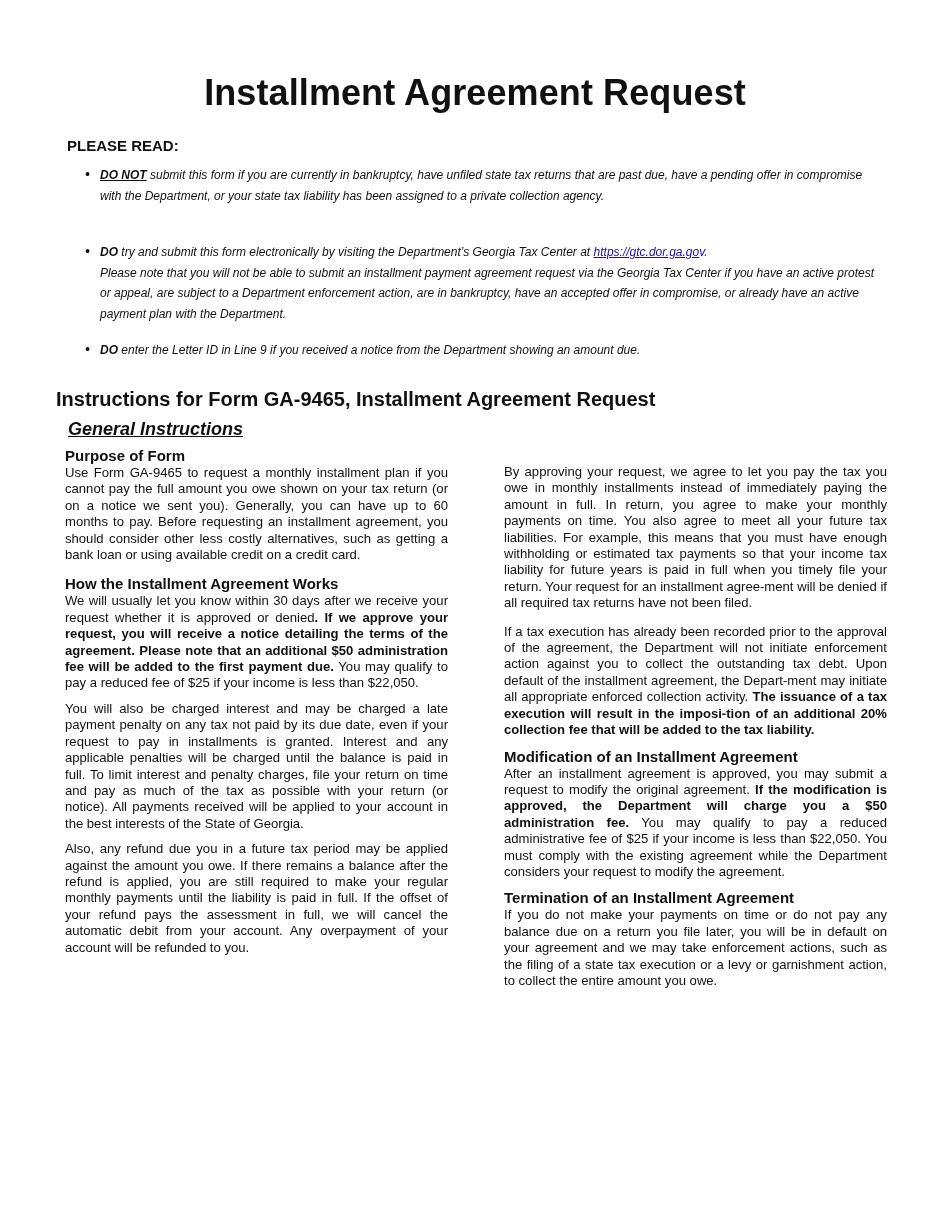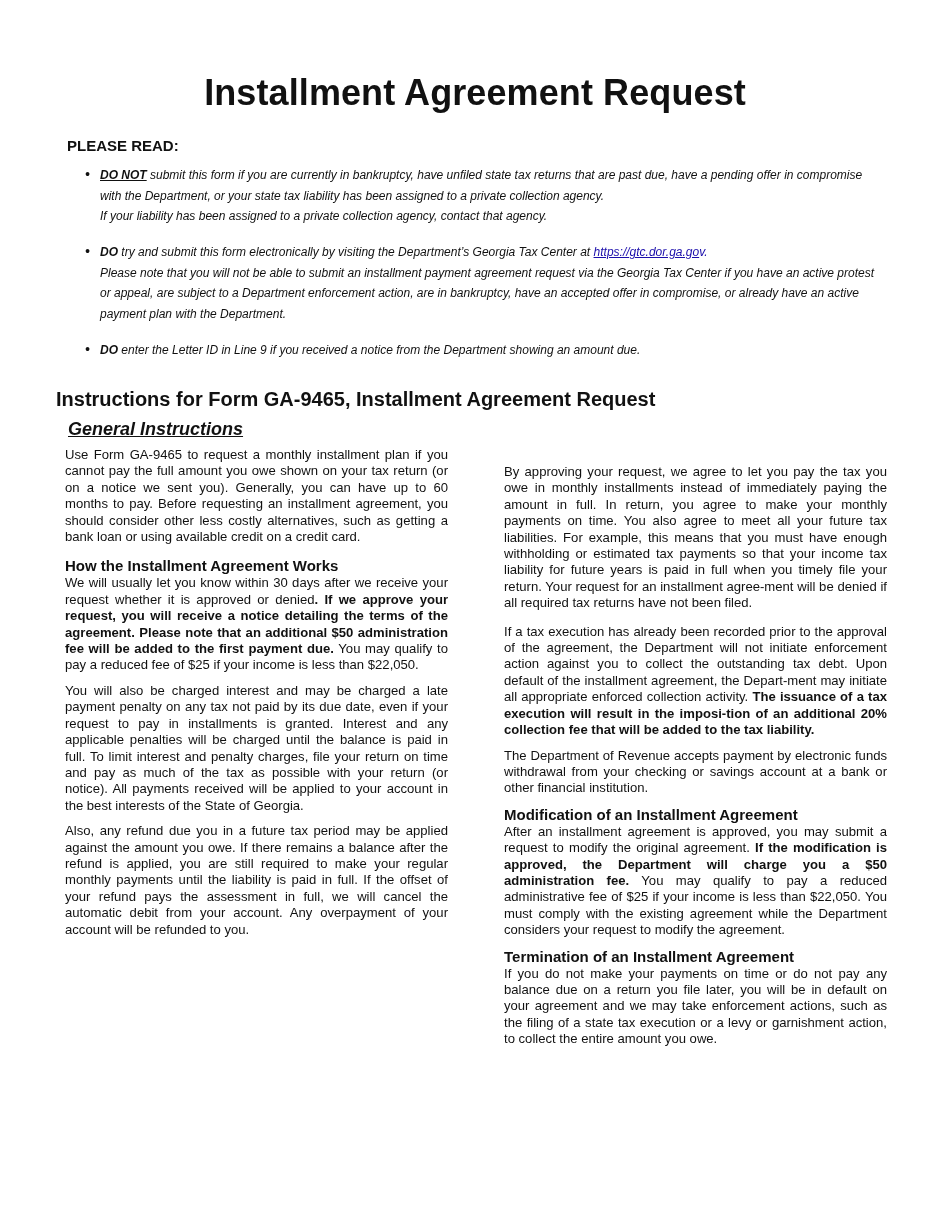--- a/index.html
+++ b/index.html
@@ -27,44 +27,43 @@
     .mt12 { margin-top: 12px !important; }
   </style>
 </head>
 <body>
 
 <div class="page-title">Installment Agreement Request</div>
 <div class="please-read">PLEASE READ:</div>
 
 <div class="bullet b1">
   <span class="bu">DO NOT</span><span> submit this form if you are currently in bankruptcy, have unfiled state tax returns that are past due, have a pending offer in compromise with the Department, or your state tax liability has been assigned to a private collection agency.</span><br>
-  <span>If your liability has been assigned to a private collection agency, contact that agency.</span>
 </div>
 
 <div class="bullet b2">
   <span class="b">DO</span><span> try and submit this form electronically by visiting the Department’s Georgia Tax Center at </span><a><span>https://gtc.dor.ga.go</span></a><span style="color:#1a0dab">v.</span><br>
   <span>Please note that you will not be able to submit an installment payment agreement request via the Georgia Tax Center if you have an active protest or appeal, are subject to a Department enforcement action, are in bankruptcy, have an accepted offer in compromise, or already have an active payment plan with the Department.</span>
 </div>
 
 <div class="bullet b3">
   <span class="b">DO</span><span> enter the Letter ID in Line 9 if you received a notice from the Department showing an amount due.</span>
 </div>
 
 <div class="instr-title">Instructions for Form GA-9465, Installment Agreement Request</div>
 <div class="gen-title">General Instructions</div>
 
 <div class="col col-left">
+  <h3>Purpose of Form</h3>
   <p>Use Form GA-9465 to request a monthly installment plan if you cannot pay the full amount you owe shown on your tax return (or on a notice we sent you). Generally, you can have up to 60 months to pay. Before requesting an installment agreement, you should consider other less costly alternatives, such as getting a bank loan or using available credit on a credit card.</p>
   <h3 class="mt12">How the Installment Agreement Works</h3>
   <p><span>We will usually let you know within 30 days after we receive your request whether it is approved or denied</span><span class="b">. If we approve your request, you will receive a notice detailing the terms of the agreement. Please note that an additional $50 administration fee will be added to the first payment due.</span><span> You may qualify to pay a reduced fee of $25 if your income is less than $22,050.</span></p>
   <p>You will also be charged interest and may be charged a late payment penalty on any tax not paid by its due date, even if your request to pay in installments is granted. Interest and any applicable penalties will be charged until the balance is paid in full. To limit interest and penalty charges, file your return on time and pay as much of the tax as possible with your return (or notice). All payments received will be applied to your account in the best interests of the State of Georgia.</p>
   <p>Also, any refund due you in a future tax period may be applied against the amount you owe. If there remains a balance after the refund is applied, you are still required to make your regular monthly payments until the liability is paid in full.  If the offset of your refund pays the assessment in full, we will cancel the automatic debit from your account. Any overpayment of your account will be refunded to you.</p>
 </div>
 
 <div class="col col-right">
   <p>By approving your request, we agree to let you pay the tax you owe in monthly installments instead of immediately paying the amount in full. In return, you agree to make your monthly payments on time. You also agree to meet all your future tax liabilities. For example, this means that you must have enough withholding or estimated tax payments so that your income tax liability for future years is paid in full when you timely file your return. Your request for an installment agree-ment will be denied if all required tax returns have not been filed.</p>
   <p class="mt12"><span>If a tax execution has already been recorded prior to the approval of the agreement, the Department will not initiate enforcement action against you to collect the outstanding tax debt.  Upon default of the installment agreement, the Depart-ment may initiate all appropriate enforced collection activity.</span><span class="b"> The issuance of a tax execution will result in the imposi-tion of an additional 20% collection fee that will be added to the tax liability.</span></p>
-  <p class="mt8">The Department of Revenue accepts payment by electronic funds withdrawal from your checking or savings account at a bank or other financial institution.</p>
   <h3 class="mt8">Modification of an Installment Agreement</h3>
   <p><span>After an installment agreement is approved, you may submit a request to modify the original agreement. </span><span class="b">If the modification is approved, the Department will charge you a $50 administration fee.</span><span>  You may qualify to pay a reduced administrative fee of $25 if your income is less than $22,050. You must comply with the existing agreement while the Department considers your request to modify the agreement.</span></p>
   <h3 class="mt8">Termination of an Installment Agreement</h3>
   <p>If you do not make your payments on time or do not pay any balance due on a return you file later, you will be in default on your agreement and we may take enforcement actions, such as the filing of a state tax execution or a levy or garnishment action, to collect the entire amount you owe.</p>
 </div>
 
 </body></html>

